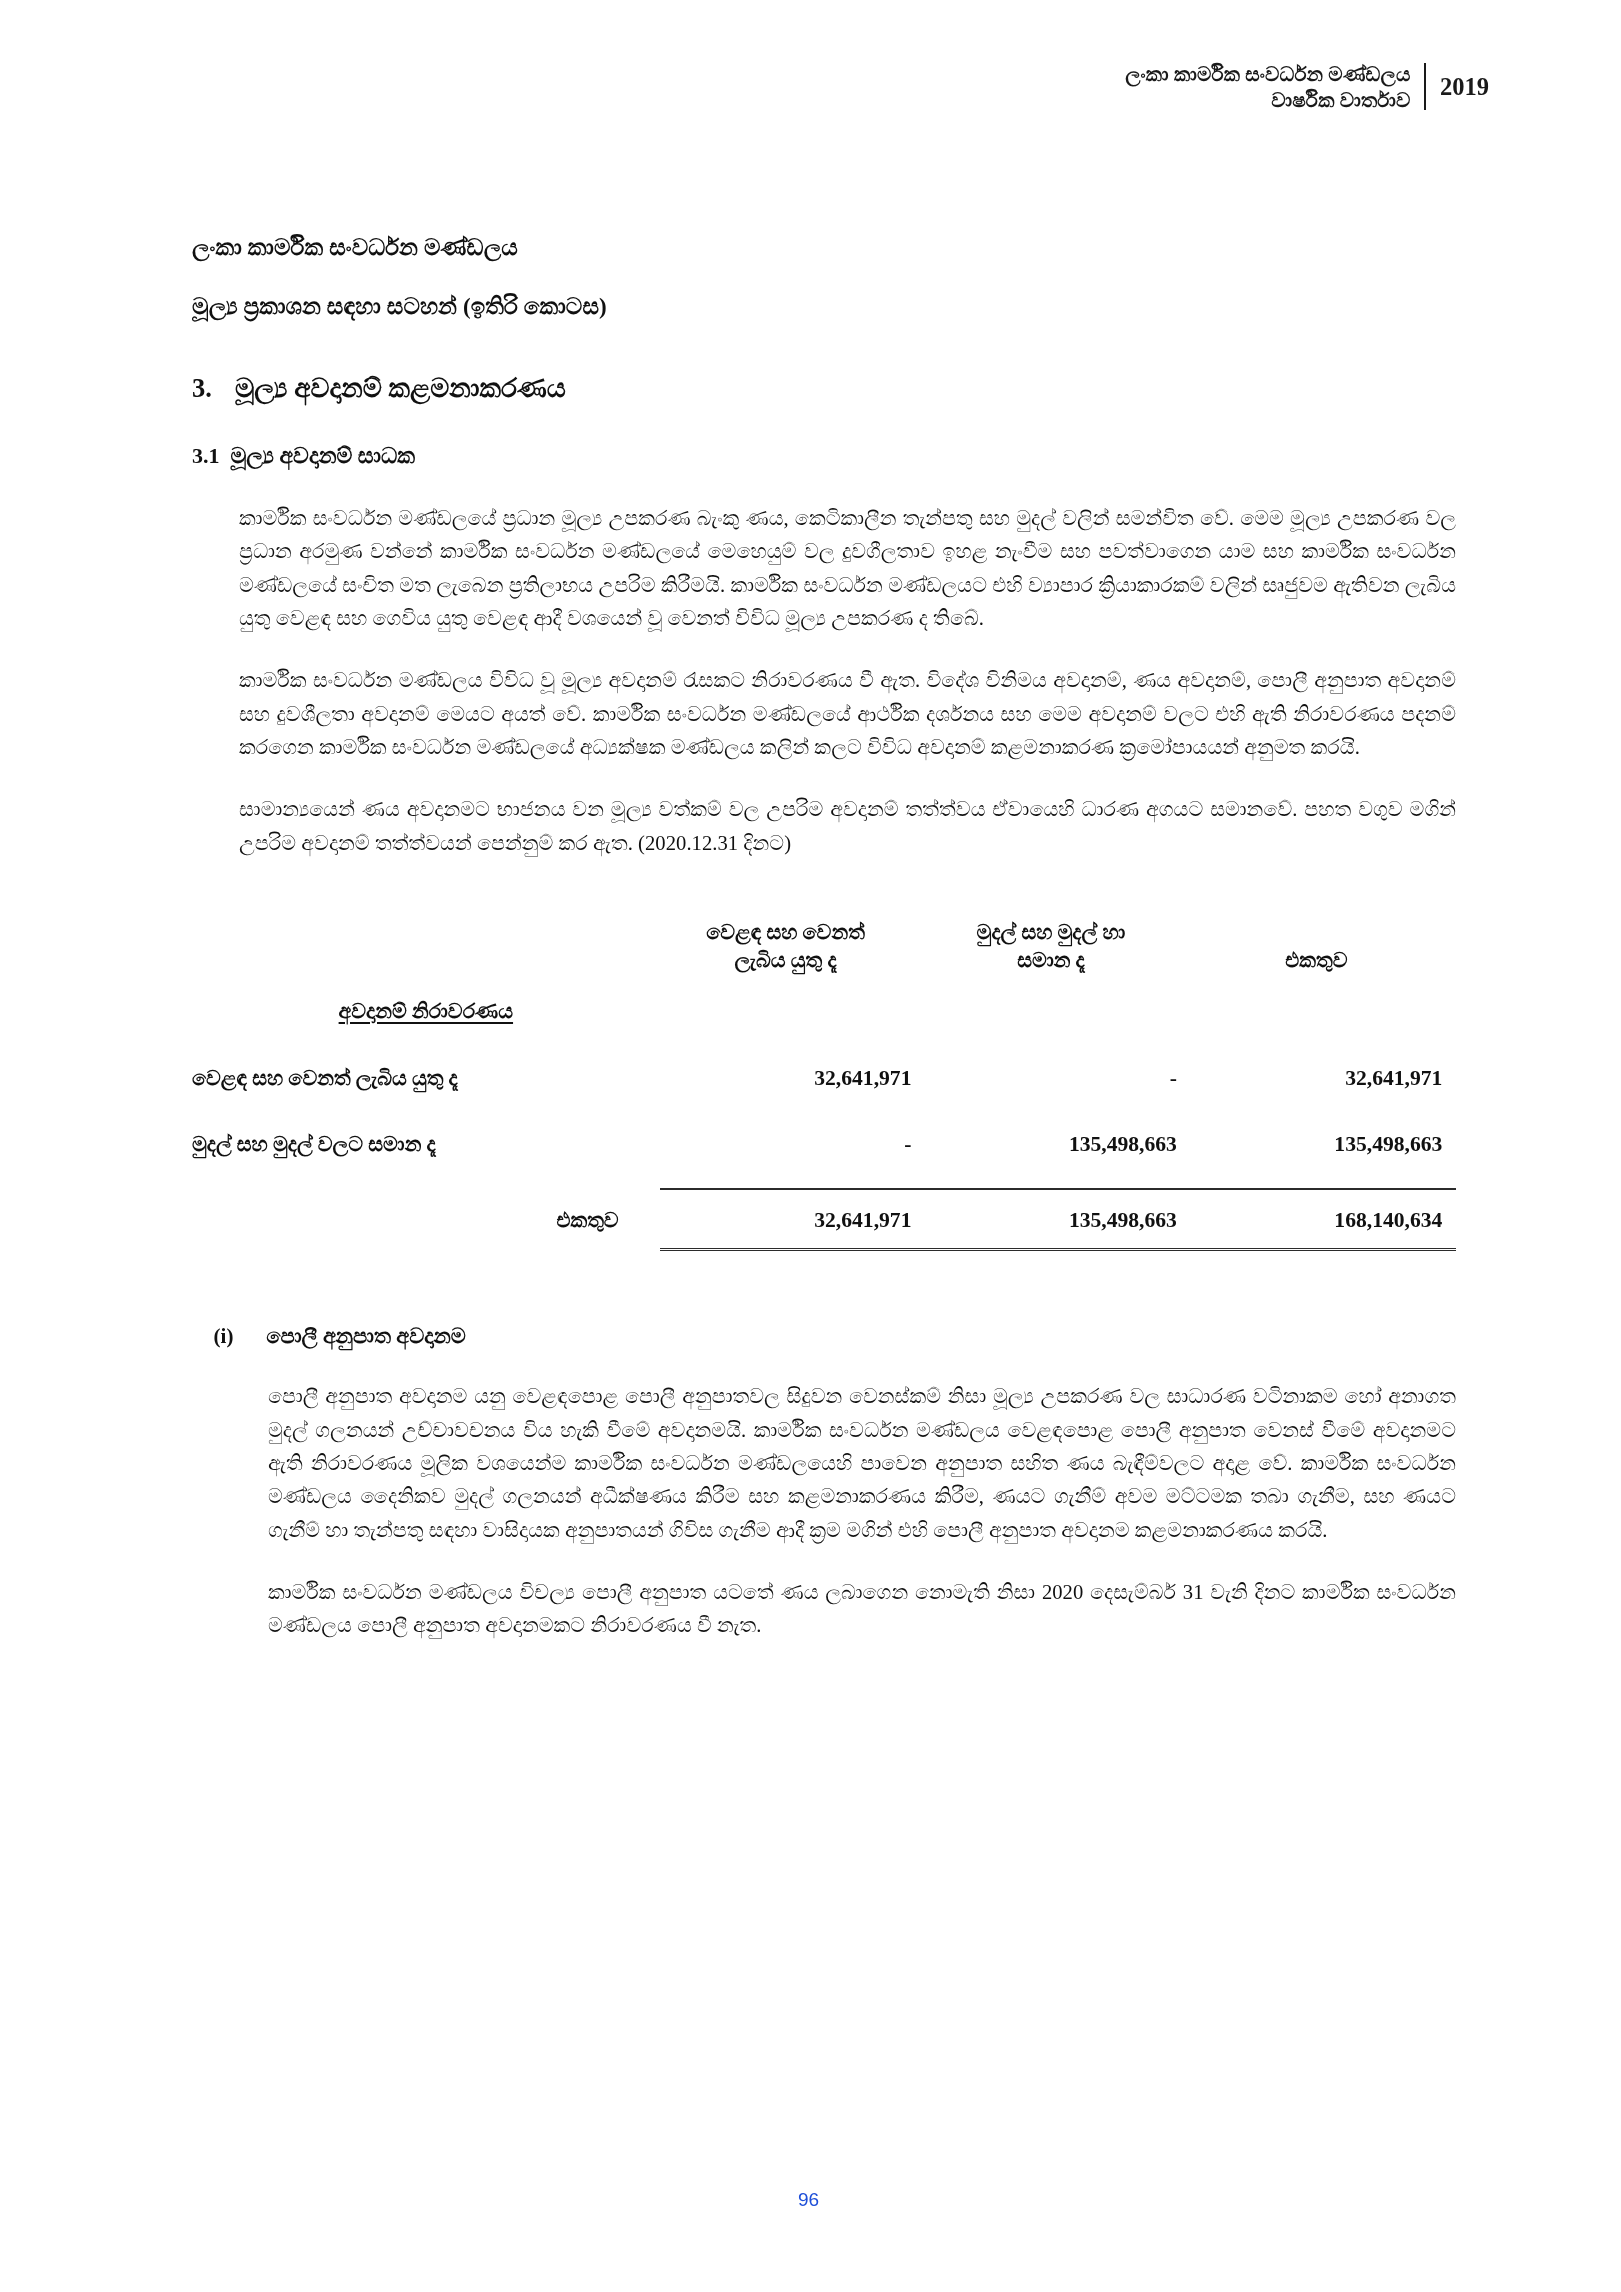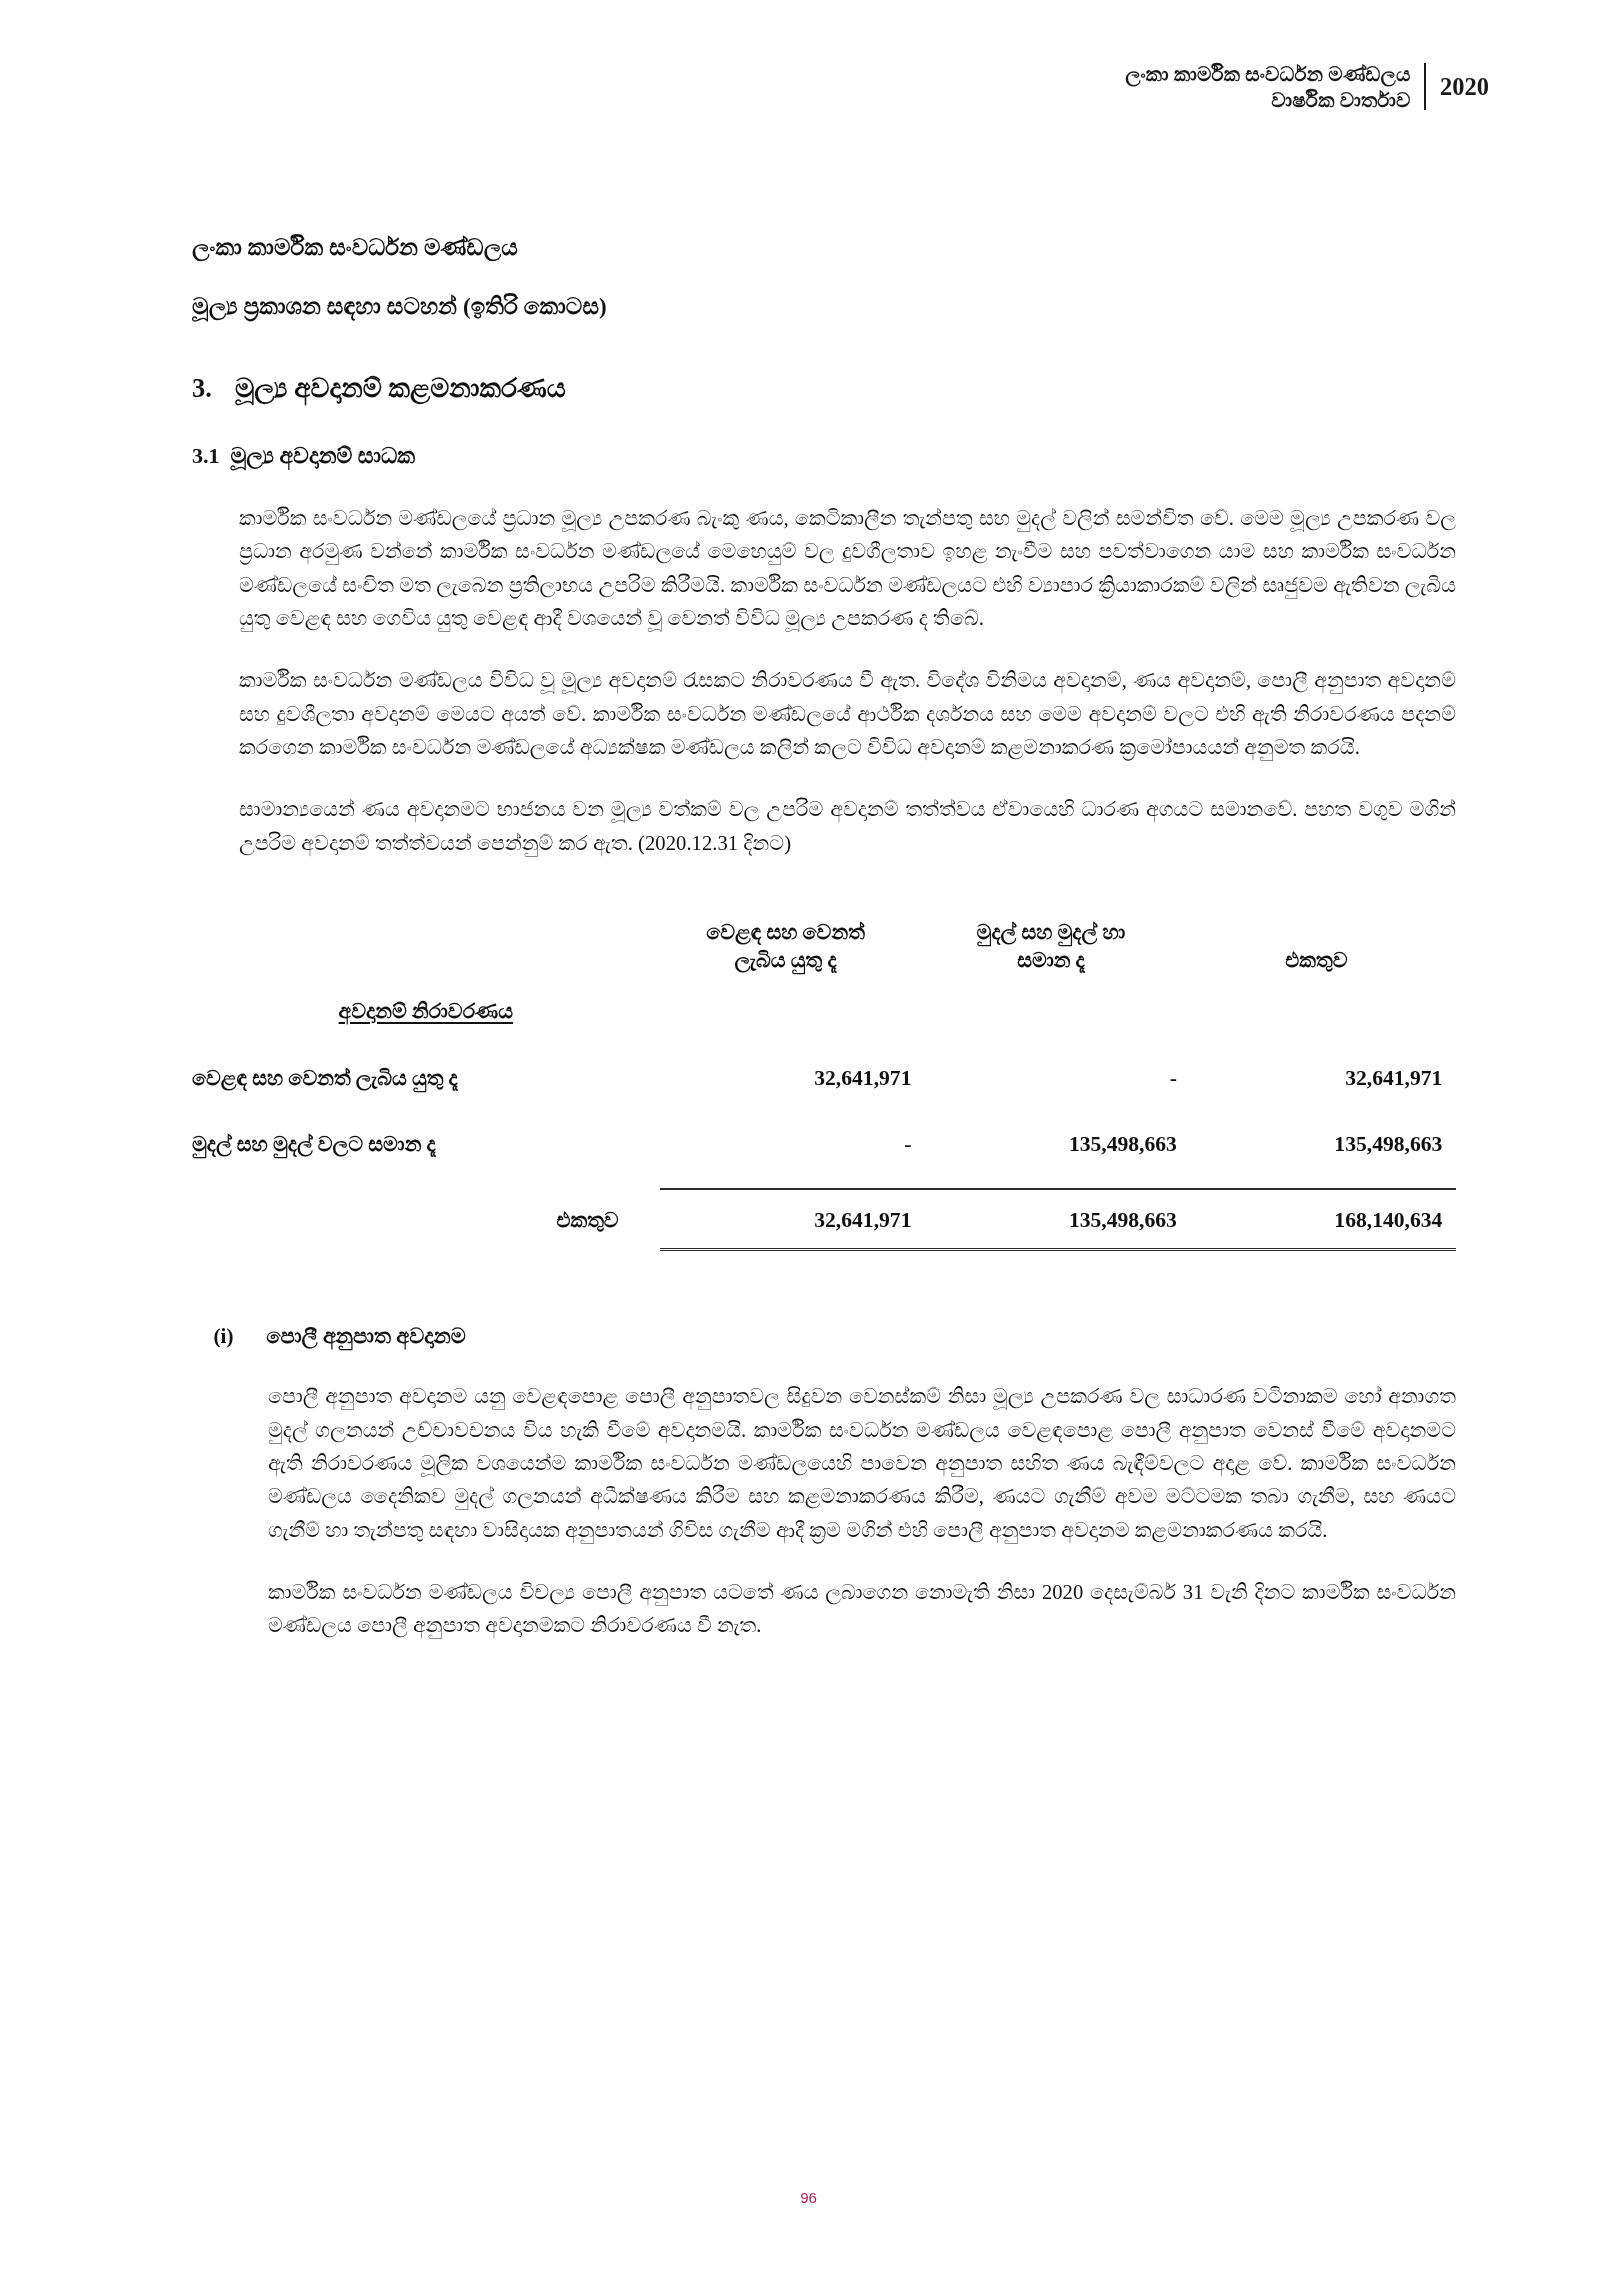--- a/index.html
+++ b/index.html
@@ -198,37 +198,37 @@
     margin-top: 31px;
   }
 
   
   .page-number {
     position: absolute;
     left: 0;
     right: 4px;
     top: 2189px;
     text-align: center;
-    font-size: 15px;
+    font-size: 19px;
     font-family: "Liberation Sans", sans-serif;
-    color: #be185d;
+    color: #1d4ed8;
   }
 </style>
 </head>
 <body>
 
 <div class="page">
 
   <div class="doc-header">
     <div class="doc-header-titles">
       <div>ලංකා කාර්මික සංවර්ධන මණ්ඩලය</div>
       <div>වාර්ෂික වාර්තාව</div>
     </div>
     <div class="doc-header-rule"></div>
-    <div class="doc-header-year">2020</div>
+    <div class="doc-header-year">2019</div>
   </div>
 
   <div class="content">
 
     <div class="org-title">ලංකා කාර්මික සංවර්ධන මණ්ඩලය</div>
     <div class="sub-title">මූල්‍ය ප්‍රකාශන සඳහා සටහන් (ඉතිරි කොටස)</div>
 
     <div class="h-sec">
       <span class="num">3.</span>
       <span>මූල්‍ය අවදානම් කළමනාකරණය</span>

